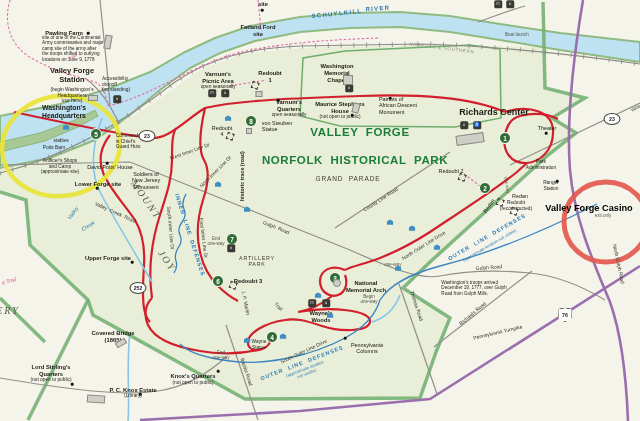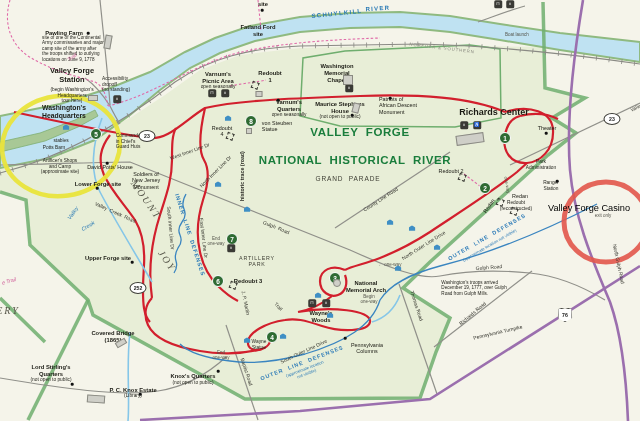--- a/index.html
+++ b/index.html
@@ -9,21 +9,21 @@
   .lbl{position:absolute;transform:translate(-50%,-50%);white-space:pre;text-align:center;
        line-height:1.18;color:#1b1b14;pointer-events:none;}
   .l{text-align:left;}
   .poi-b{font-size:5.8px;font-weight:bold;}
   .poi{font-size:5.4px;}
   .tiny{font-size:4.8px;color:#25251e;}
   .desc{font-size:4.6px;text-align:left;color:#25251e;}
   .station{font-size:7.5px;font-weight:bold;}
   .hq{font-size:6.8px;font-weight:bold;}
   .vc{font-size:9px;font-weight:bold;}
-  .casino{font-size:9.2px;font-weight:normal;color:#000;}
+  .casino{font-size:9.2px;font-weight:bold;color:#000;}
   .title{font-size:11.5px;font-weight:bold;color:#1a7d3c;letter-spacing:.6px;}
   .parade{font-size:6.5px;letter-spacing:.9px;color:#3c3c32;}
   .river{font-size:6px;font-weight:bold;color:#2a7ab5;letter-spacing:1.3px;}
   .creek{font-size:5.4px;font-style:italic;color:#2a7ab5;}
   .mount{font-family:"Liberation Serif",serif;font-style:italic;font-size:10px;color:#57574a;letter-spacing:2px;}
   .road{font-size:5px;color:#33332c;}
   .rr{font-size:4.4px;color:#8a8a80;letter-spacing:.8px;}
   .defense{font-size:5.5px;font-weight:bold;color:#2e7cb8;letter-spacing:1px;}
   .defense-sub{font-size:4.2px;color:#2e7cb8;}
   .trace{font-size:5.3px;font-weight:bold;color:#2c2c26;}
@@ -251,21 +251,21 @@
 Statue</div>
     <div class="lbl poi-b" style="left: 321px; top: 317px; transform: translate(-50%, -50%);">Wayne's
 Woods</div>
     <div class="lbl poi" style="left: 367px; top: 348px; transform: translate(-50%, -50%);">Pennsylvania
 Columns</div>
     <div class="lbl poi-b" style="left: 366px; top: 287px; transform: translate(-50%, -50%);">National
 Memorial Arch</div>
     <div class="lbl road" style="left: 245px; top: 303px; transform: translate(-50%, -50%) rotate(78deg);">J. P. Martin</div>
     <div class="lbl road" style="left: 278px; top: 307px; transform: translate(-50%, -50%) rotate(45deg);">Trail</div>
     <div class="lbl title" style="left: 360px; top: 133px; transform: translate(-50%, -50%);">VALLEY  FORGE</div>
-    <div class="lbl title" style="left: 355px; top: 161px; transform: translate(-50%, -50%);">NATIONAL  HISTORICAL  RIVER</div>
+    <div class="lbl title" style="left: 355px; top: 161px; transform: translate(-50%, -50%);">NORFOLK  HISTORICAL  PARK</div>
     <div class="lbl parade" style="left: 348px; top: 179px; transform: translate(-50%, -50%);">GRAND  PARADE</div>
     <div class="lbl road" style="left: 637px; top: 108px; transform: translate(-50%, -50%) rotate(-24deg);">Valley</div>
     <div class="lbl pink" style="left: 9px; top: 281px; transform: translate(-50%, -50%) rotate(-15deg);">e Trail</div>
     <div class="mk stop" style="left: 505px; top: 138px; transform: translate(-50%, -50%);">1</div>
     <div class="mk stop" style="left: 485px; top: 188px; transform: translate(-50%, -50%);">2</div>
     <div class="mk stop" style="left: 335px; top: 278px; transform: translate(-50%, -50%);">3</div>
     <div class="mk stop" style="left: 272px; top: 337px; transform: translate(-50%, -50%);">4</div>
     <div class="mk stop" style="left: 96px; top: 134px; transform: translate(-50%, -50%);">5</div>
     <div class="mk stop" style="left: 218px; top: 281px; transform: translate(-50%, -50%);">6</div>
     <div class="mk stop" style="left: 232px; top: 239px; transform: translate(-50%, -50%);">7</div>

